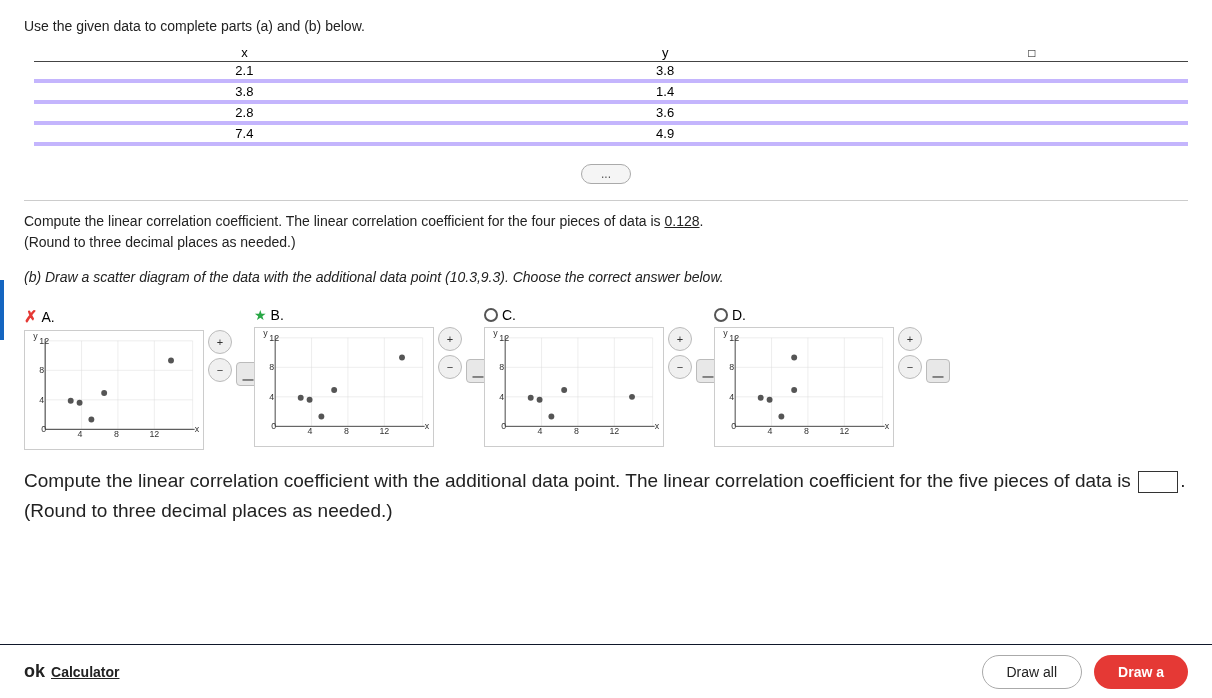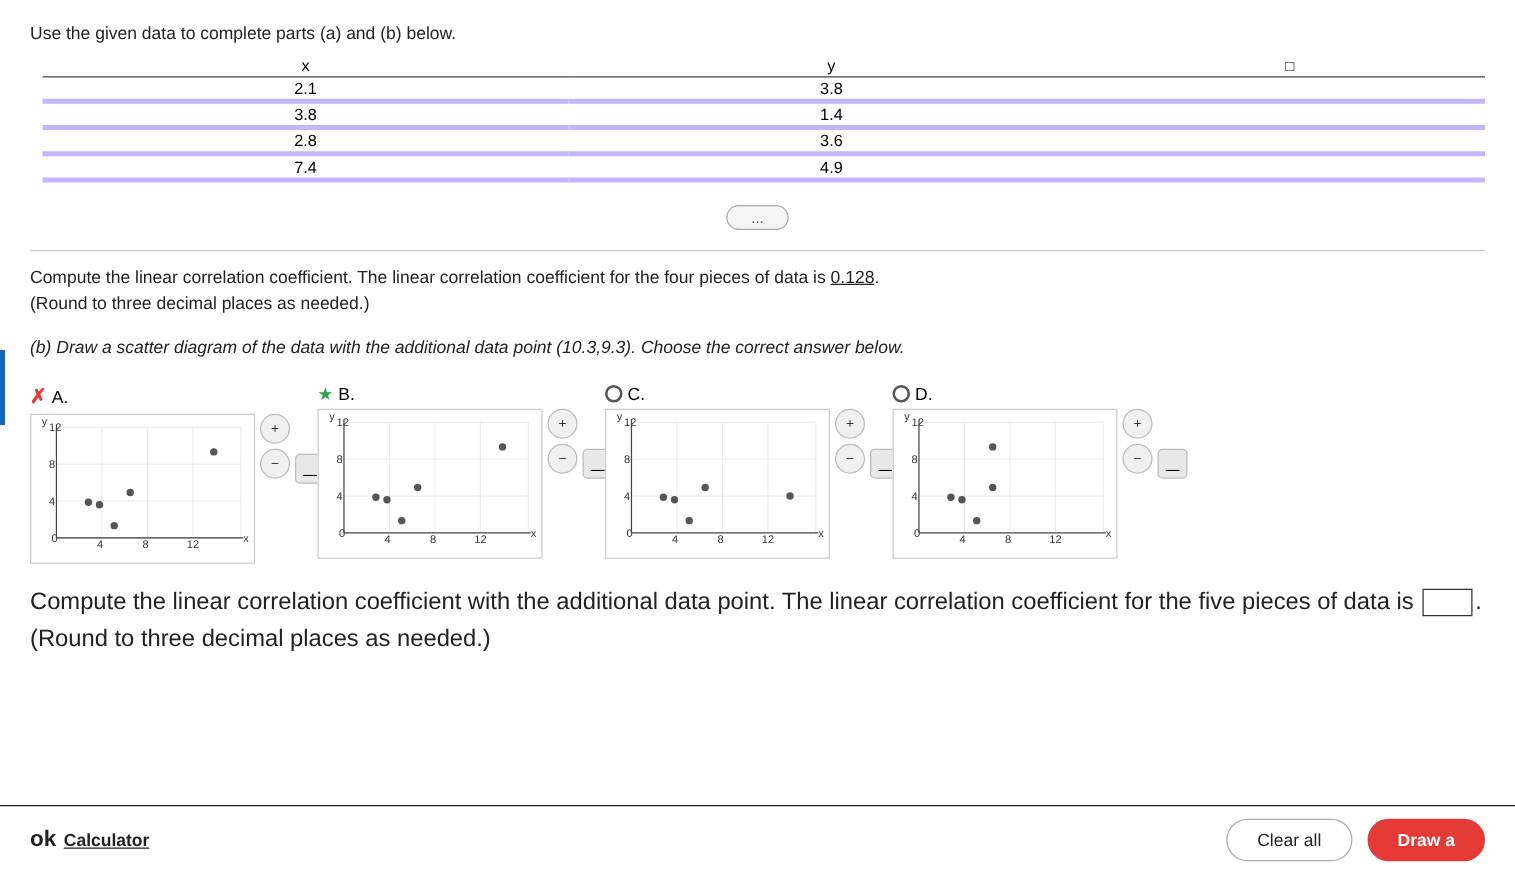--- a/index.html
+++ b/index.html
@@ -515,18 +515,18 @@
     <br>
     <span>(Round to three decimal places as needed.)</span>
   </div>
 
   <div class="bottom-bar">
     <div style="display:flex;align-items:center;gap:6px;">
       <span style="font-size:18px;font-weight:bold;color:#222;">ok</span>
       <span class="calculator-link">Calculator</span>
     </div>
     <div class="bottom-right">
-      <button class="clear-all-btn">Clear all</button>
+      <button class="clear-all-btn">Draw all</button>
       <button class="check-btn">Draw a</button>
     </div>
   </div>
 
 </div>
 
 </body></html>

